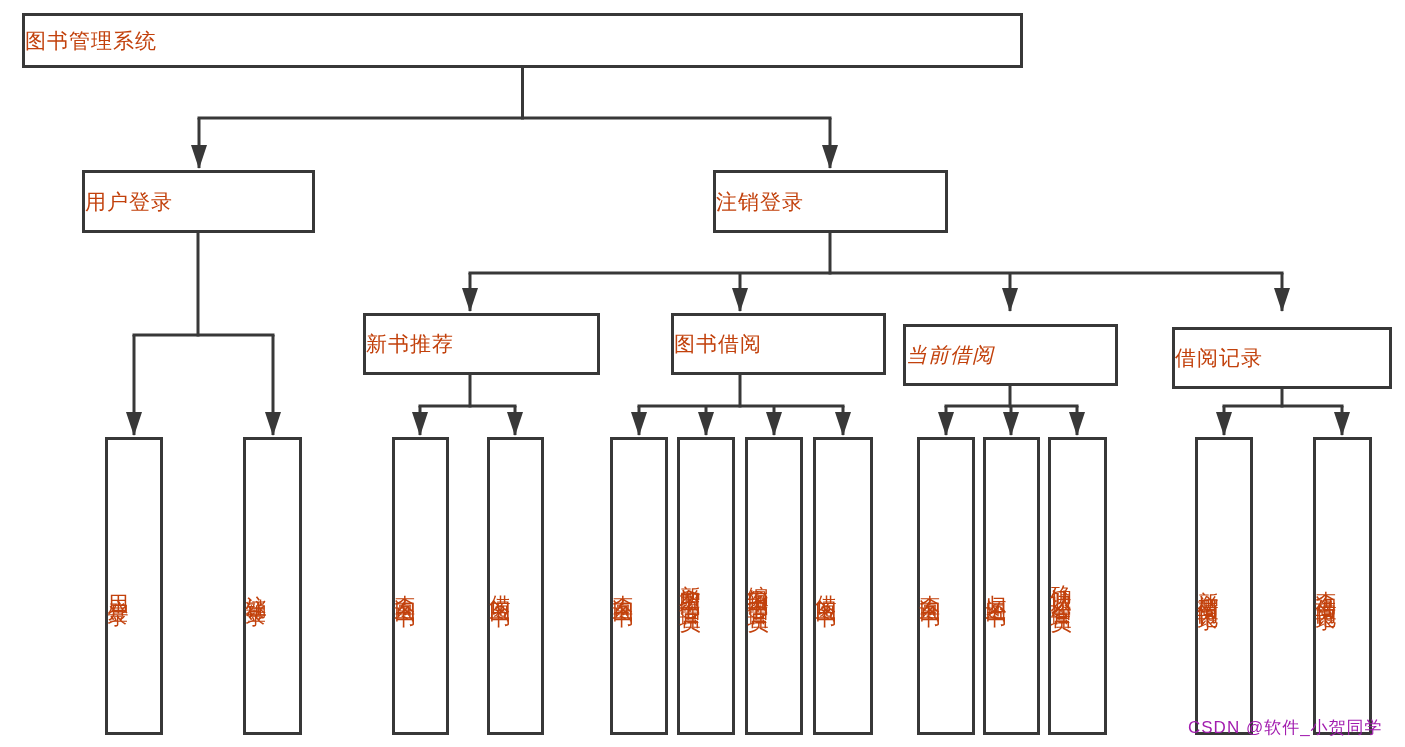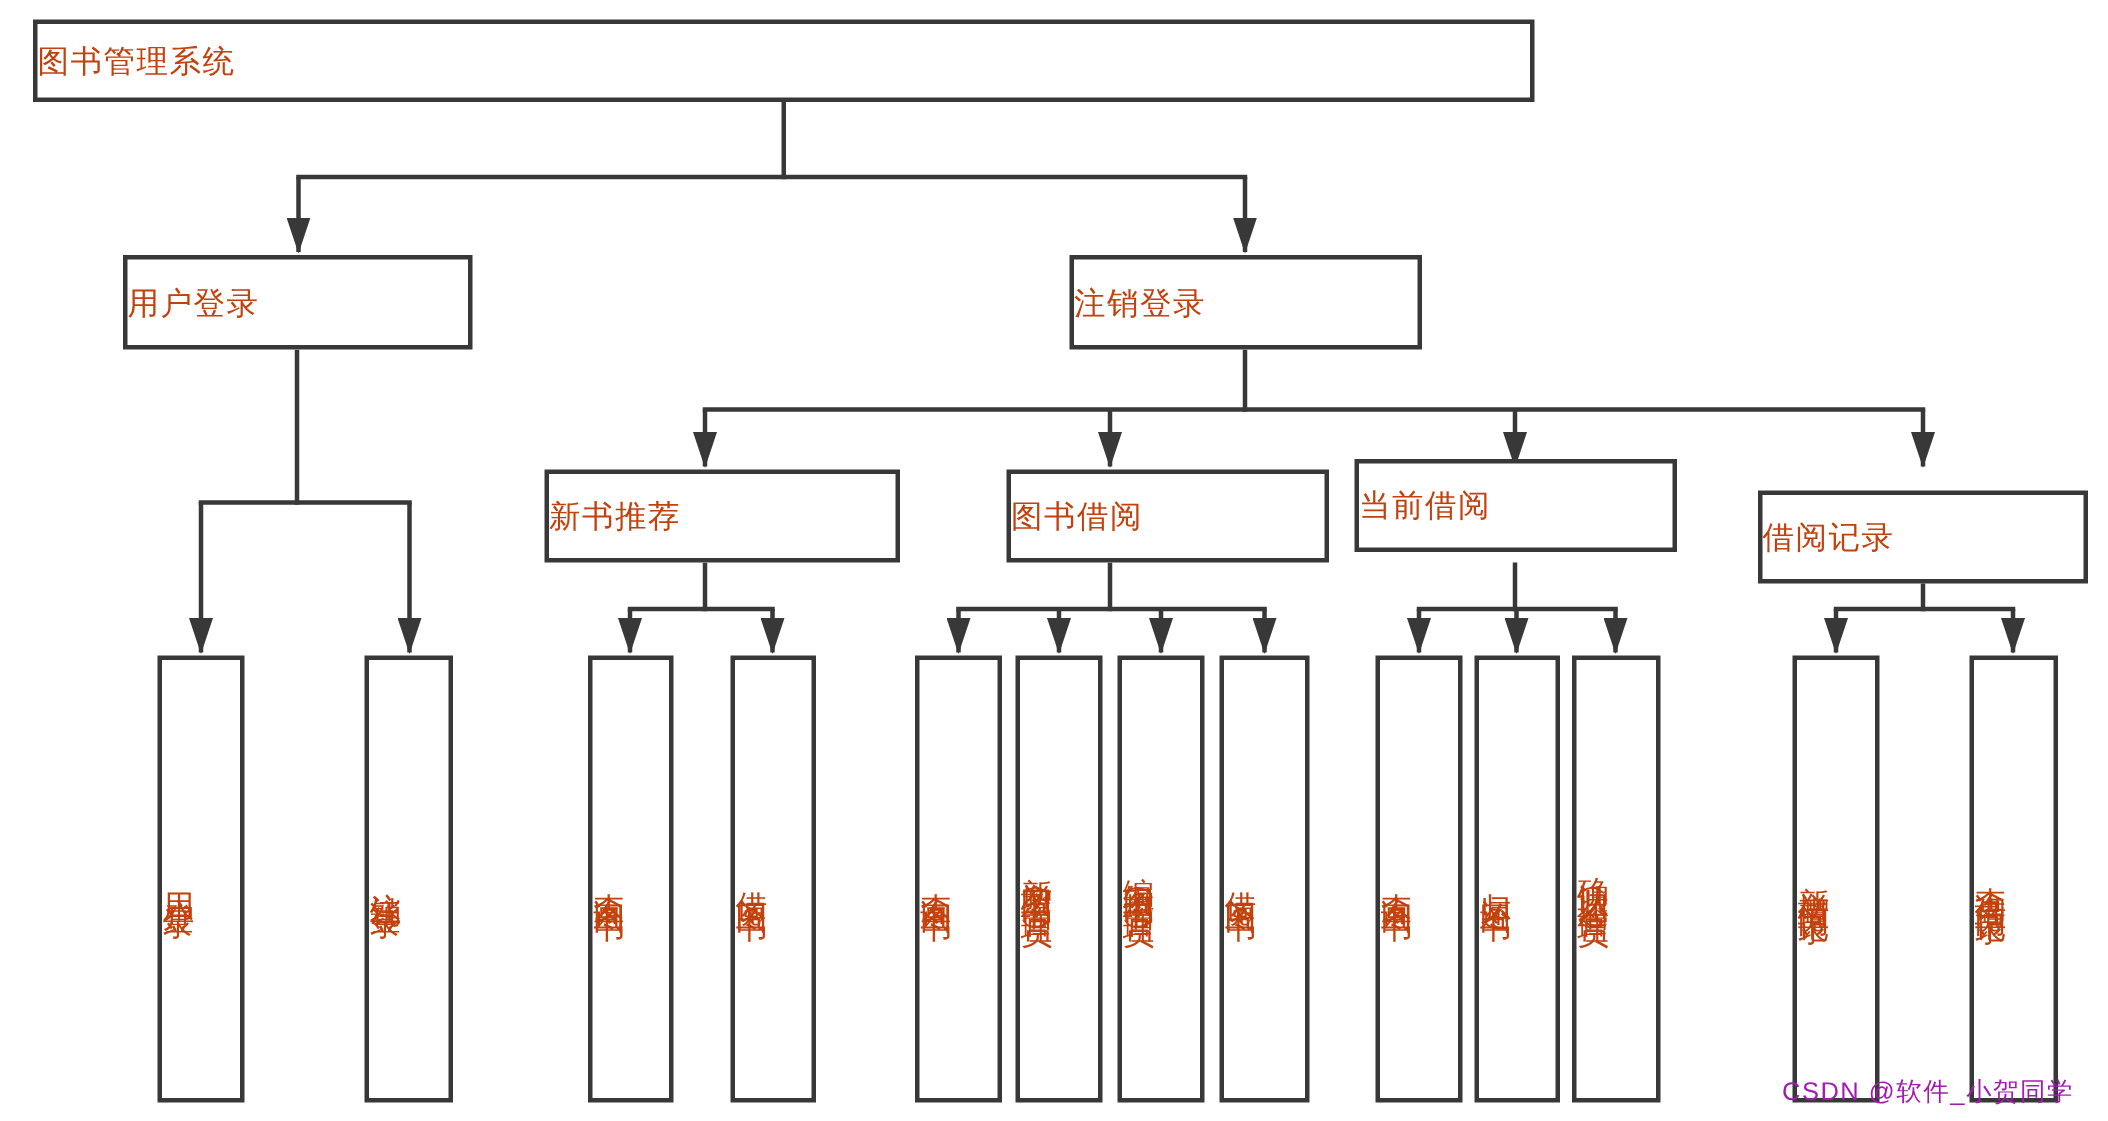--- a/index.html
+++ b/index.html
@@ -39,21 +39,21 @@
     text-orientation: mixed;
     letter-spacing: 4px;
     line-height: 1;
   }
   
   .n-root   { left: 22px;   top: 13px;  width: 1001px; height: 55px; }
   .n-login  { left: 82px;   top: 170px; width: 233px;  height: 63px; }
   .n-mgmt   { left: 713px;  top: 170px; width: 235px;  height: 63px; }
   .n-rec    { left: 363px;  top: 313px; width: 237px;  height: 62px; }
   .n-borrow { left: 671px;  top: 313px; width: 215px;  height: 62px; }
-  .n-cur    { left: 903px;  top: 306px; width: 215px;  height: 62px; }
+  .n-cur    { left: 903px;  top: 324px; width: 215px;  height: 62px; font-style: italic; }
   .n-hist   { left: 1172px; top: 313px; width: 220px;  height: 62px; margin-top: 14px; }
   
   .leaf { top: 437px; height: 298px; }
   .l0  { left: 105px;  width: 58px; }
   .l1  { left: 243px;  width: 59px; }
   .l2  { left: 392px;  width: 57px; }
   .l3  { left: 487px;  width: 57px; }
   .l4  { left: 610px;  width: 58px; }
   .l5  { left: 677px;  width: 58px; }
   .l6  { left: 745px;  width: 58px; }

